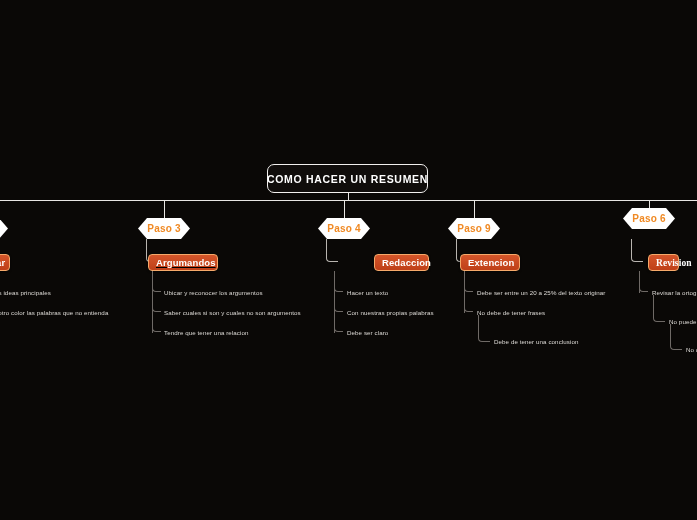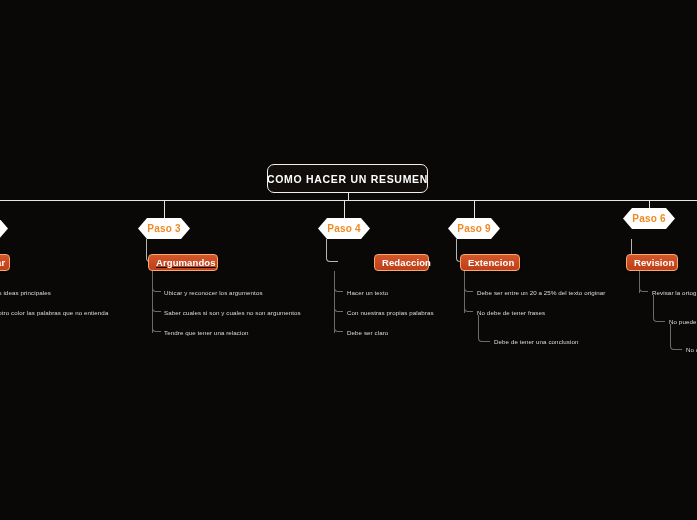--- a/index.html
+++ b/index.html
@@ -204,21 +204,21 @@
   <div class="elbow" style="left:464px; top:271px; width:9px; height:41px;"></div>
   <div class="leaf" style="left:477px; top:309px;">No debe de tener frases</div>
 
   <div class="elbow" style="left:478px; top:315px; width:12px; height:27px;"></div>
   <div class="leaf" style="left:494px; top:338px;">Debe de tener una conclusion</div>
 
   <div class="hex" style="left:623px; top:208px; width:52px;">
     <span class="hex-label">Paso 6</span>
   </div>
   <div class="elbow bright" style="left:631px; top:239px; width:12px; height:23px;"></div>
-  <div class="topic" style="left:626px; top:254px; width:52px;">
+  <div class="topic" style="left:648px; top:254px; width:31px;font-family:Liberation Serif, serif;">
     <span class="topic-label">Revision</span>
   </div>
   <div class="vline" style="left:639px; top:271px; height:22px;"></div>
   <div class="elbow" style="left:639px; top:271px; width:9px; height:21px;"></div>
   <div class="leaf" style="left:652px; top:289px;">Revisar la ortog</div>
 
   <div class="elbow" style="left:653px; top:295px; width:12px; height:27px;"></div>
   <div class="leaf" style="left:669px; top:318px;">No puede</div>
 
   <div class="elbow" style="left:670px; top:324px; width:12px; height:26px;"></div>

